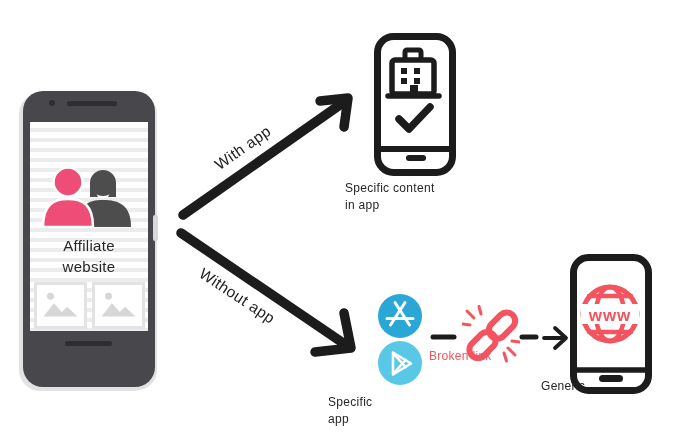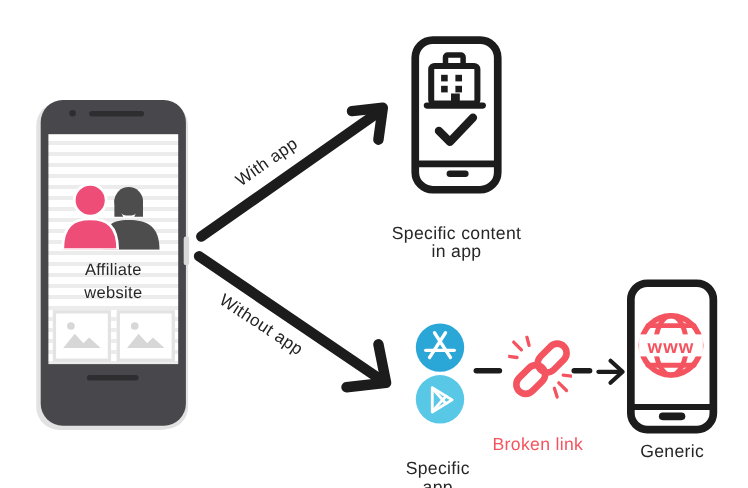--- a/index.html
+++ b/index.html
@@ -8,21 +8,21 @@
     --screen-stripe:#ececec; --placeholder-gray:#d7d7d7; --placeholder-border:#e3e3e3;
     --rim:#e2e2e2; --bezel-detail:#2e2e31;
   }
   html,body{margin:0;padding:0;background:#fff;}
   .canvas{position:relative;width:680px;height:444px;background:#fff;overflow:hidden;
           font-family:"Liberation Sans",sans-serif;color:var(--text);}
 
   
   .phone-left{position:absolute;left:23px;top:91px;width:132px;height:296px;
               background:var(--phone-dark);border-radius:20px;
-              box-shadow:-3px 3px 0 1px var(--rim), 2px 3px 0 0 var(--rim);margin-left:14px;}
+              box-shadow:-3px 3px 0 1px var(--rim), 2px 3px 0 0 var(--rim);}
   .cam{position:absolute;left:26px;top:9px;width:6px;height:6px;border-radius:50%;
        background:var(--bezel-detail);}
   .speaker{position:absolute;left:44px;top:10px;width:50px;height:5px;border-radius:3px;
        background:var(--bezel-detail);}
   .homebar{position:absolute;left:42px;top:250px;width:47px;height:5px;border-radius:3px;
        background:var(--bezel-detail);}
   .sidebtn{position:absolute;left:130px;top:124px;width:5px;height:26px;border-radius:2px;
        background:#d9d9d9;}
   .screen{position:absolute;left:7px;top:31px;width:118px;height:209px;background:
           repeating-linear-gradient(to bottom,#ffffff 0px,#ffffff 6px,var(--screen-stripe) 6px,var(--screen-stripe) 10px);}
@@ -38,24 +38,24 @@
   
   .rot-label{position:absolute;font-size:15.5px;letter-spacing:.4px;color:#222;text-align:center;}
   .with-app{left:198px;top:139px;width:90px;transform:rotate(-35deg);}
   .without-app{left:187px;top:287px;width:100px;transform:rotate(33.5deg);}
 
   
   .specific-phone{position:absolute;left:372px;top:32px;width:86px;height:146px;}
   .generic-phone{position:absolute;left:568px;top:253px;width:86px;height:144px;}
 
   
-  .label{position:absolute;text-align:center;font-size:16px;line-height:17px;color:#262626;letter-spacing:.3px;margin-top:24px;}
+  .label{position:absolute;text-align:left;font-size:12px;line-height:17px;color:#262626;letter-spacing:.3px;}
   .specific-label{left:345px;top:180px;width:140px;}
   .download-label{left:328px;top:394px;width:140px;}
-  .broken-label{left:429px;top:372px;width:120px;color:var(--link-red);}
+  .broken-label{left:429px;top:348px;width:120px;color:var(--link-red);}
   .generic-label{left:541px;top:378px;width:140px;}
 
   
   .app-badges{position:absolute;left:378px;top:294px;width:44px;height:91px;}
   .badge{position:absolute;left:0;width:44px;height:44px;border-radius:50%;}
   .badge.appstore{top:0;background:var(--appstore-blue);}
   .badge.play{top:47px;background:var(--play-cyan);}
   .badge svg{position:absolute;left:0;top:0;width:44px;height:44px;}
 
   

